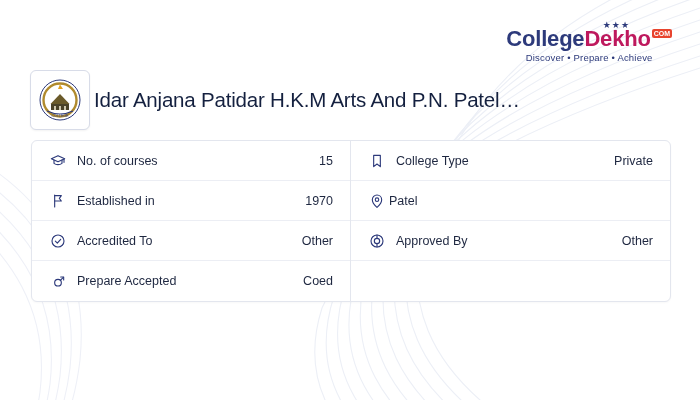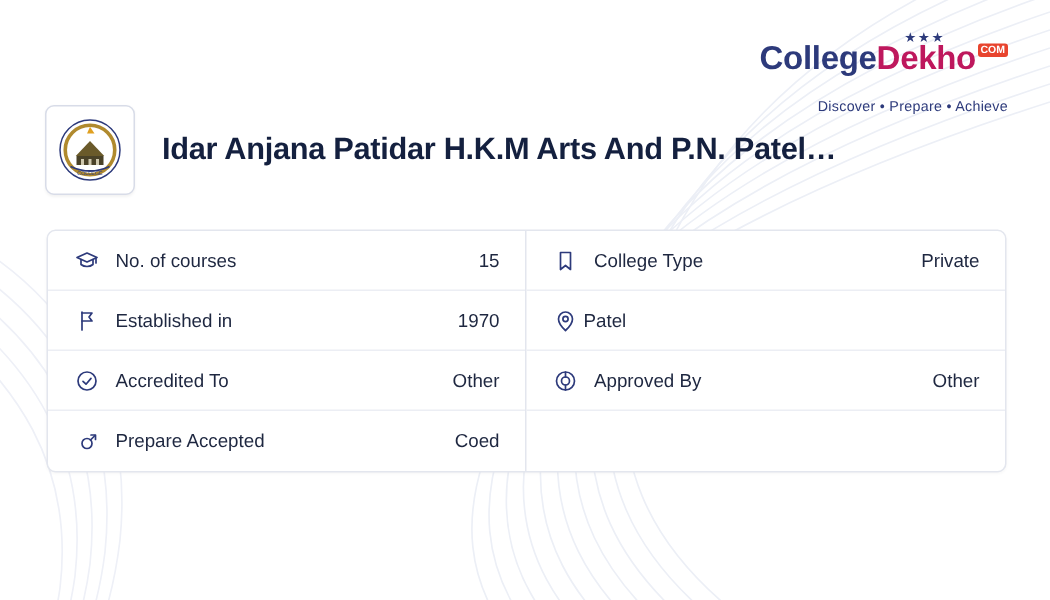--- a/index.html
+++ b/index.html
@@ -57,23 +57,24 @@
     border-radius: 2px;
     vertical-align: top;
     margin-left: 1px;
     position: relative;
     top: 1px;
     letter-spacing: 0;
   }
   .logo-tag {
     font-size: 9.5px;
     color: #2d3a7b;
-    margin-top: 16px;
+    margin-top: 2px;
     letter-spacing: 0.2px;
     white-space: nowrap;
+    text-align: center;
   }
   .stars {
     position: absolute;
     right: 42px;
     top: -8px;
     color: #2d3a7b;
     font-size: 9px;
     letter-spacing: 1px;
   }
 
@@ -92,33 +93,33 @@
     border-radius: 6px;
     background: #ffffff;
     display: flex;
     align-items: center;
     justify-content: center;
     flex: 0 0 auto;
     box-shadow: 0 1px 2px rgba(0,0,0,0.05);
     overflow: hidden;
   }
   .college-title {
-    margin-left: 18px;
+    margin-left: 4px;
     font-size: 20.5px;
-    font-weight: bold;
+    font-weight: normal;
     color: #14203f;
     line-height: 1.2;
     letter-spacing: -0.2px;
     white-space: nowrap;
     overflow: hidden;
   }
 
   .info-table {
     position: absolute;
-    top: 153px;
+    top: 140px;
     left: 31px;
     width: 638px;
     border: 1px solid #e3e6ee;
     border-radius: 6px;
     display: flex;
     background: #ffffff;
     box-shadow: 0 1px 2px rgba(0,0,0,0.03);
     overflow: hidden;
   }
   .col {

